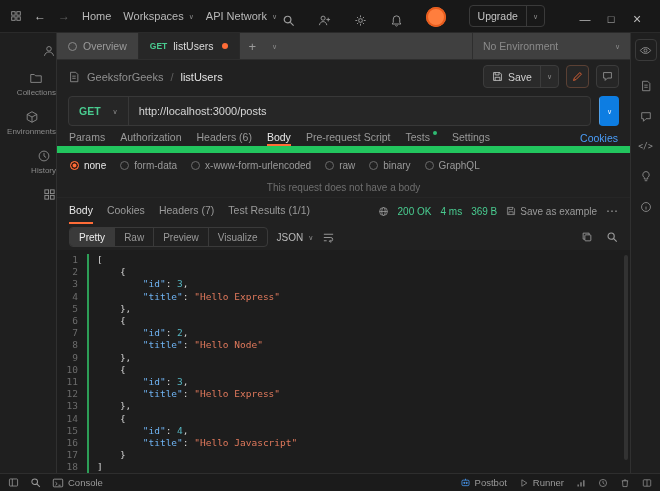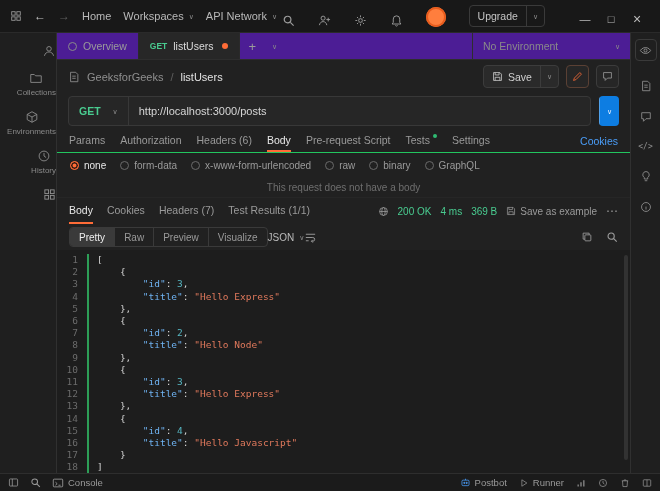--- a/index.html
+++ b/index.html
@@ -37,21 +37,21 @@
   
   .leftrail { width:57px; flex:0 0 57px; background:#1f1f1f; border-right:1px solid #303030;
               display:flex; flex-direction:column; align-items:flex-end; padding-top:11px; gap:13px; }
   .rail-item { display:flex; flex-direction:column; align-items:center; gap:3px; color:#8f8f8f; cursor:pointer; }
   .rail-item .lbl { font-size:8px; color:#8a8a8a; }
 
   
   .main { flex:1; min-width:0; display:flex; flex-direction:column; background:#212121; }
 
   
-  .tabstrip { height:27px; flex:0 0 27px; background:#4c1d95; border-bottom:1px solid #2e2e2e;
+  .tabstrip { height:27px; flex:0 0 27px; background:#404040; border-bottom:1px solid #2e2e2e;
               display:flex; align-items:stretch; }
   .tab { display:flex; align-items:center; gap:6px; padding:0 11px; font-size:10.5px; color:#9b9b9b;
          border-right:1px solid #2a2a2a; cursor:pointer; white-space:nowrap; }
   .tab.active { background:#272727; color:#dcdcdc; }
   .tab .m-get { color:#49cc90; font-size:8.5px; font-weight:bold; }
   .ov-ring { width:9px; height:9px; border:1.3px solid #8a8a8a; border-radius:50%; }
   .dot-unsaved { width:6px; height:6px; border-radius:50%; background:#ff6c37; margin-left:2px; }
   .tab-plus { display:flex; align-items:center; padding:0 9px; color:#9b9b9b; font-size:13px; cursor:pointer; }
   .tab-chev { display:flex; align-items:center; padding:0 7px; cursor:pointer; }
   .env-box { margin-left:auto; width:158px; border-left:1px solid #2e2e2e; display:flex;
@@ -83,21 +83,21 @@
   .url-text { padding:0 10px; color:#d6d6d6; font-size:11px; white-space:nowrap; overflow:hidden; }
   .send { display:flex; height:30px; border-radius:4px; overflow:hidden; cursor:pointer; }
   .send .send-main { background:#0d7de2; color:#fff; font-weight:bold; font-size:11px;
                      display:flex; align-items:center; padding:0 16px; }
   .send .send-chev { background:#0d7de2; border-left:1px solid rgba(255,255,255,.28);
                      display:flex; align-items:center; padding:0 7px; }
   .send .send-chev .chev { color:#eaf3ff; }
 
   
   .reqtabs { height:24px; flex:0 0 24px; display:flex; align-items:stretch; gap:15px; padding:0 12px;
-             font-size:10.5px; color:#9a9a9a; border-bottom:1px solid #22c55e; }
+             font-size:10.5px; color:#9a9a9a; border-bottom:7px solid #22c55e; }
   .rtab { display:flex; align-items:center; gap:3px; border-bottom:2px solid transparent; cursor:pointer;
           white-space:nowrap; }
   .rtab.active { color:#e8e8e8; border-color:#ff6c37; }
   .tdot { width:4px; height:4px; border-radius:50%; background:#2fbb72; margin-top:-7px; }
   .cookies { margin-left:auto; display:flex; align-items:center; color:#4a9df8; cursor:pointer; }
 
   
   .bodytypes { height:24px; flex:0 0 24px; display:flex; align-items:center; gap:14px; padding:0 13px; }
   .bt { display:flex; align-items:center; gap:5px; cursor:pointer; }
   .bt .circ { width:9px; height:9px; border:1px solid #6a6a6a; border-radius:50%; }
@@ -111,21 +111,21 @@
 
   
   .resphead { height:26px; flex:0 0 26px; display:flex; align-items:stretch; gap:14px; padding:0 12px;
               font-size:10.5px; color:#9a9a9a; }
   .resp-meta { margin-left:auto; display:flex; align-items:center; gap:9px; font-size:10px; }
   .meta-green { color:#49cc90; }
   .meta-gray { color:#9a9a9a; display:flex; align-items:center; gap:4px; cursor:pointer;justify-content:space-between; }
   .more-dots { color:#9a9a9a; font-size:12px; cursor:pointer; }
 
   
-  .resptool { height:26px; flex:0 0 26px; display:flex; align-items:center; gap:0; padding:0 12px; }
+  .resptool { height:26px; flex:0 0 26px; display:flex; align-items:center; gap:9px; padding:0 12px; }
   .seg { display:flex; height:20px; border:1px solid #3a3a3a; border-radius:4px; overflow:hidden; }
   .sv { padding:0 9px; display:flex; align-items:center; font-size:10px; color:#9a9a9a;
         border-right:1px solid #3a3a3a; cursor:pointer; }
   .sv:last-child { border-right:none; }
   .sv.active { background:#3a3a3a; color:#ededed; }
   .json-dd { display:flex; align-items:center; gap:5px; color:#bcbcbc; font-size:10px; cursor:pointer; }
   .tool-ico { color:#9d9d9d; cursor:pointer; }
   .resptool-right { margin-left:auto; display:flex; align-items:center; gap:13px; }
 
   

